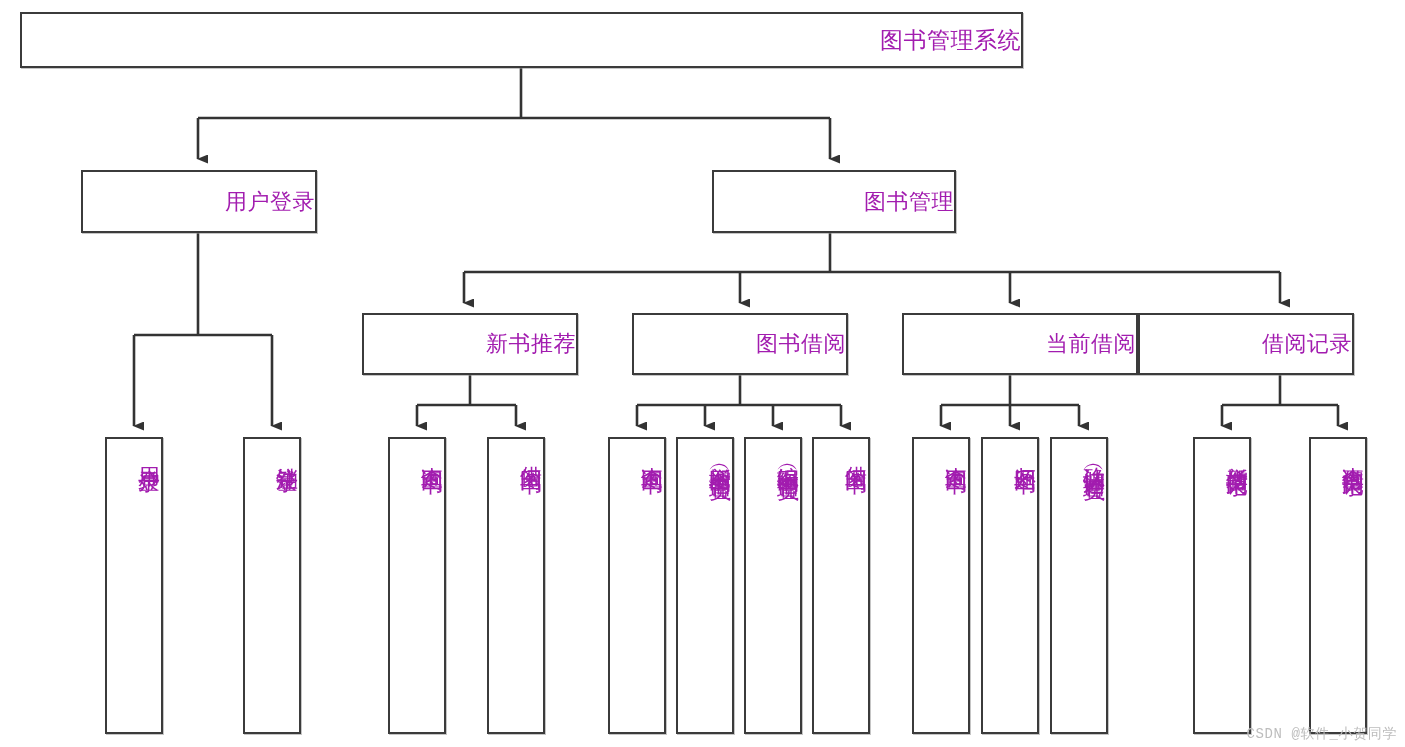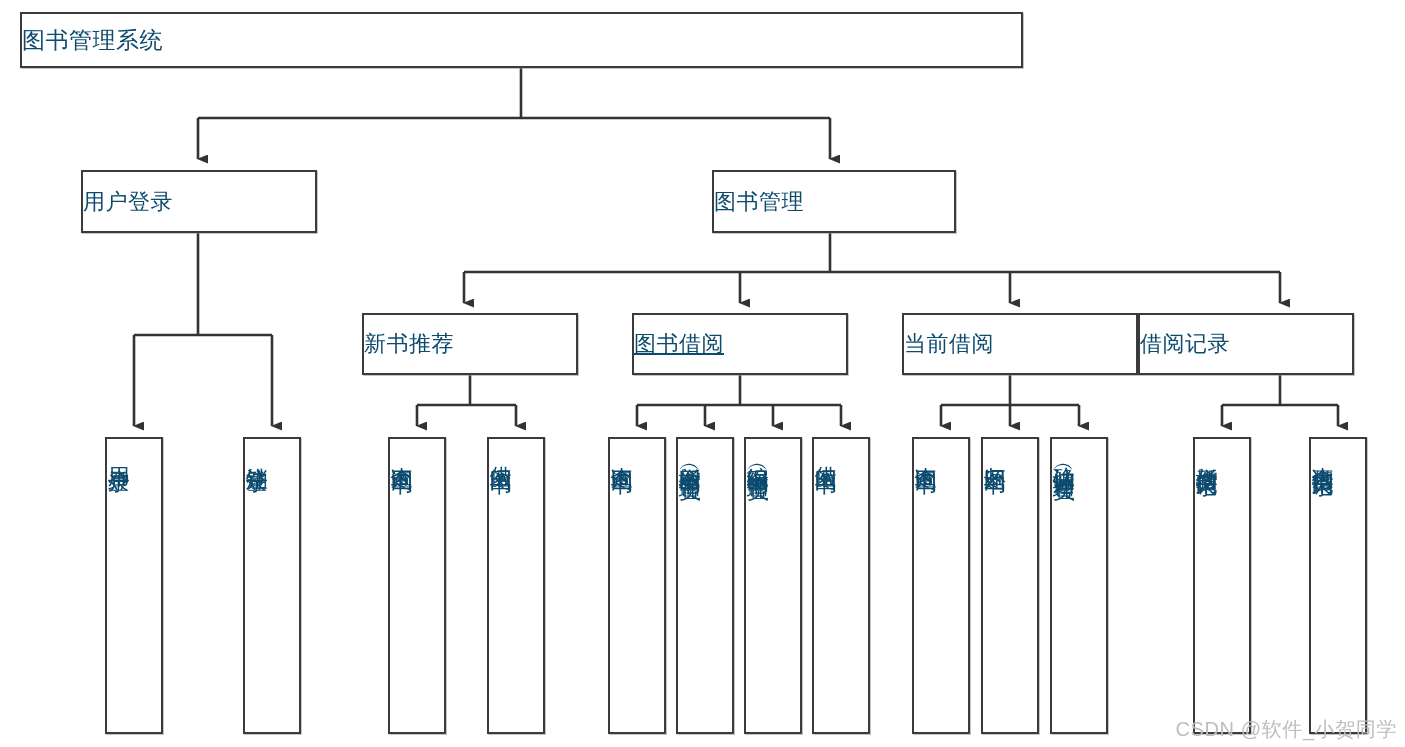--- a/index.html
+++ b/index.html
@@ -24,22 +24,22 @@
     height: 747px;
     pointer-events: none;
   }
   .node {
     position: absolute;
     box-sizing: border-box;
     background: #ffffff;
     border: 2.5px solid #3b3b3b;
     display: flex;
     align-items: center;
-    justify-content: flex-start;
-    color: #0c4a6e;
+    justify-content: flex-end;
+    color: #a21caf;
     box-shadow: 1px 1px 0 rgba(150,150,150,0.55);
   }
   .node.root {
     font-size: 23px;
   }
   .node.branch {
     font-size: 22px;
   }
   .node.leaf {
     font-size: 22px;
@@ -55,25 +55,25 @@
     writing-mode: vertical-rl;
     text-orientation: upright;
     letter-spacing: 2px;
     line-height: 1.08;
     white-space: nowrap;
   }
   #watermark {
     position: absolute;
     right: 8px;
     bottom: 4px;
-    font-size: 20px;
+    font-size: 14px;
     color: #bdbdbd;
     letter-spacing: 0.6px;
     white-space: nowrap;
-    font-family: Liberation Sans, sans-serif;
+    font-family: Liberation Mono, monospace;
     margin-left: 9px;
   }
 </style>
 </head>
 <body>
 
 <div id="canvas">
 
   <svg id="wires" viewBox="0 0 1405 747" xmlns="http://www.w3.org/2000/svg">
     <defs>
@@ -132,21 +132,21 @@
   <div class="node branch" style="left:81px; top:170px; width:236px; height:63px;">
     <span class="label">用户登录</span>
   </div>
   <div class="node branch" style="left:712px; top:170px; width:244px; height:63px;">
     <span class="label">图书管理</span>
   </div>
 
   <div class="node branch" style="left:362px; top:313px; width:216px; height:62px;">
     <span class="label">新书推荐</span>
   </div>
-  <div class="node branch" style="left:632px; top:313px; width:216px; height:62px;text-decoration:underline;">
+  <div class="node branch" style="left:632px; top:313px; width:216px; height:62px;">
     <span class="label">图书借阅</span>
   </div>
   <div class="node branch" style="left:902px; top:313px; width:236px; height:62px;">
     <span class="label">当前借阅</span>
   </div>
   <div class="node branch" style="left:1138px; top:313px; width:216px; height:62px;">
     <span class="label">借阅记录</span>
   </div>
 
   <div class="node leaf" style="left:105px; top:437px; width:58px; height:297px;">

